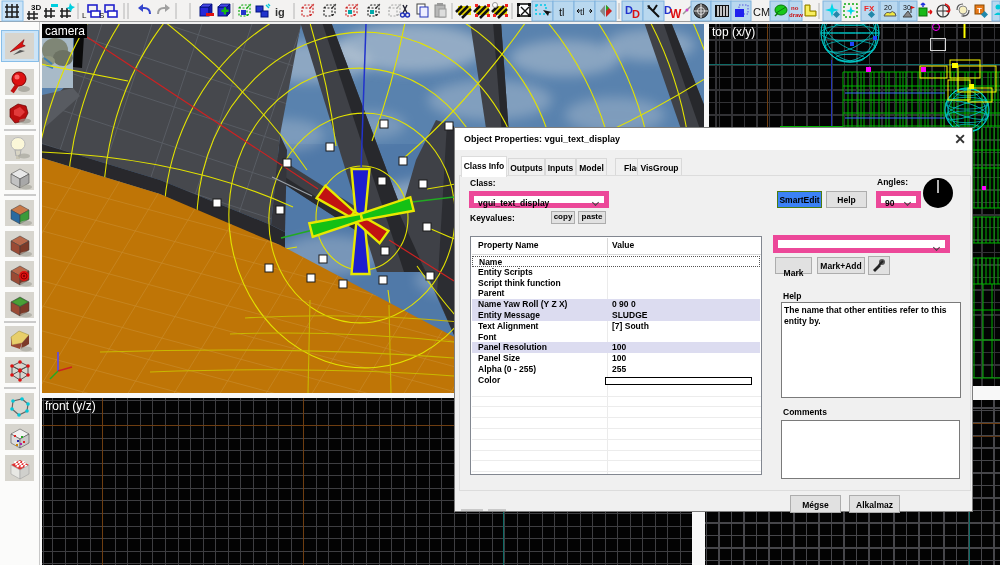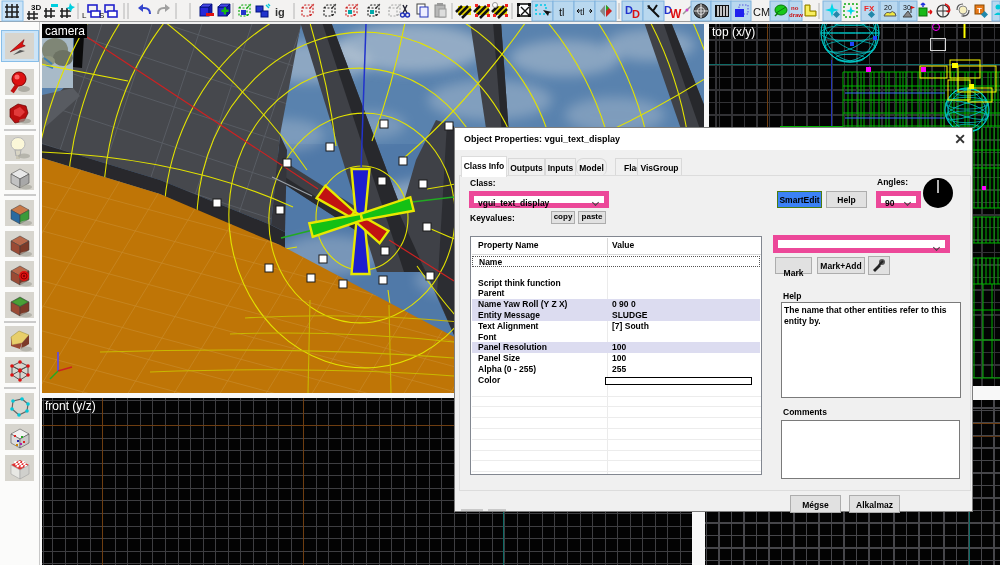--- a/index.html
+++ b/index.html
@@ -791,21 +791,21 @@
 <div class="abs" style="left:709px;top:386px;width:291px;height:14px;background:#f8f8f8;"></div>
 <div class="abs" style="left:40px;top:22px;width:2px;height:543px;background:#fafafa;"></div>
 <div id="dlg" class="abs">
     <div id="dlgtitle">
         <span>Object Properties: vgui_text_display</span>
       </div>
     <div id="dlgx">✕</div>
     <div class="tab active" style="left:6px;width:46px;">Class Info</div>
     <div class="tab" style="left:53px;width:37px;">Outputs</div>
     <div class="tab" style="left:90px;width:31px;">Inputs</div>
-    <div class="tab" style="left:121px;width:31px;border-radius:7px;">Model</div>
+    <div class="tab" style="left:121px;width:31px;">Model</div>
     <div class="tab" style="left:160px;width:30px;padding-left:8px;">Flags</div>
     <div class="tab" style="left:182px;width:45px;">VisGroup</div>
     <div id="tabpage"></div>
     <div class="lbl" style="left:15px;top:50px;">Class:</div>
     <div class="combo" style="left:14px;top:63px;width:140px;height:17px;">
         <span style="position:absolute;left:4px;top:2px;">vgui_text_display</span>
         <span class="arr"></span>
       </div>
     <div class="btn focus" style="left:322px;top:63px;width:45px;height:17px;padding-top:3px;">SmartEdit</div>
     <div class="btn" style="left:371px;top:63px;width:41px;height:17px;padding-top:3px;">Help</div>
@@ -825,20 +825,24 @@
     <div id="ptable">
         <div class="prow" style="top:3px;height:14px;">
           <span class="pn" style="font-size:8.5px;">Property Name</span>
           <span class="pv" style="font-size:8.5px;">Value</span>
         </div>
 <div class="rowline" style="top:17px;background:#d9d9d9;"></div>
 <div style="position:absolute;left:136px;top:1px;width:1px;height:16px;background:#d9d9d9;"></div>
         <div style="position:absolute;left:136px;top:17px;width:1px;height:221px;background:#ebebeb;"></div>
 <div class="prow" style="top:19.0px;border:1px dotted #555;height:11px;">
           <span class="pn">Name</span>
+          <span class="pv"></span>
+        </div>
+<div class="prow" style="top:29.8px;">
+          <span class="pn">Entity Scripts</span>
           <span class="pv"></span>
         </div>
 <div class="prow" style="top:40.6px;">
           <span class="pn">Script think function</span>
           <span class="pv"></span>
         </div>
 <div class="prow" style="top:51.4px;">
           <span class="pn">Parent</span>
           <span class="pv"></span>
         </div>

